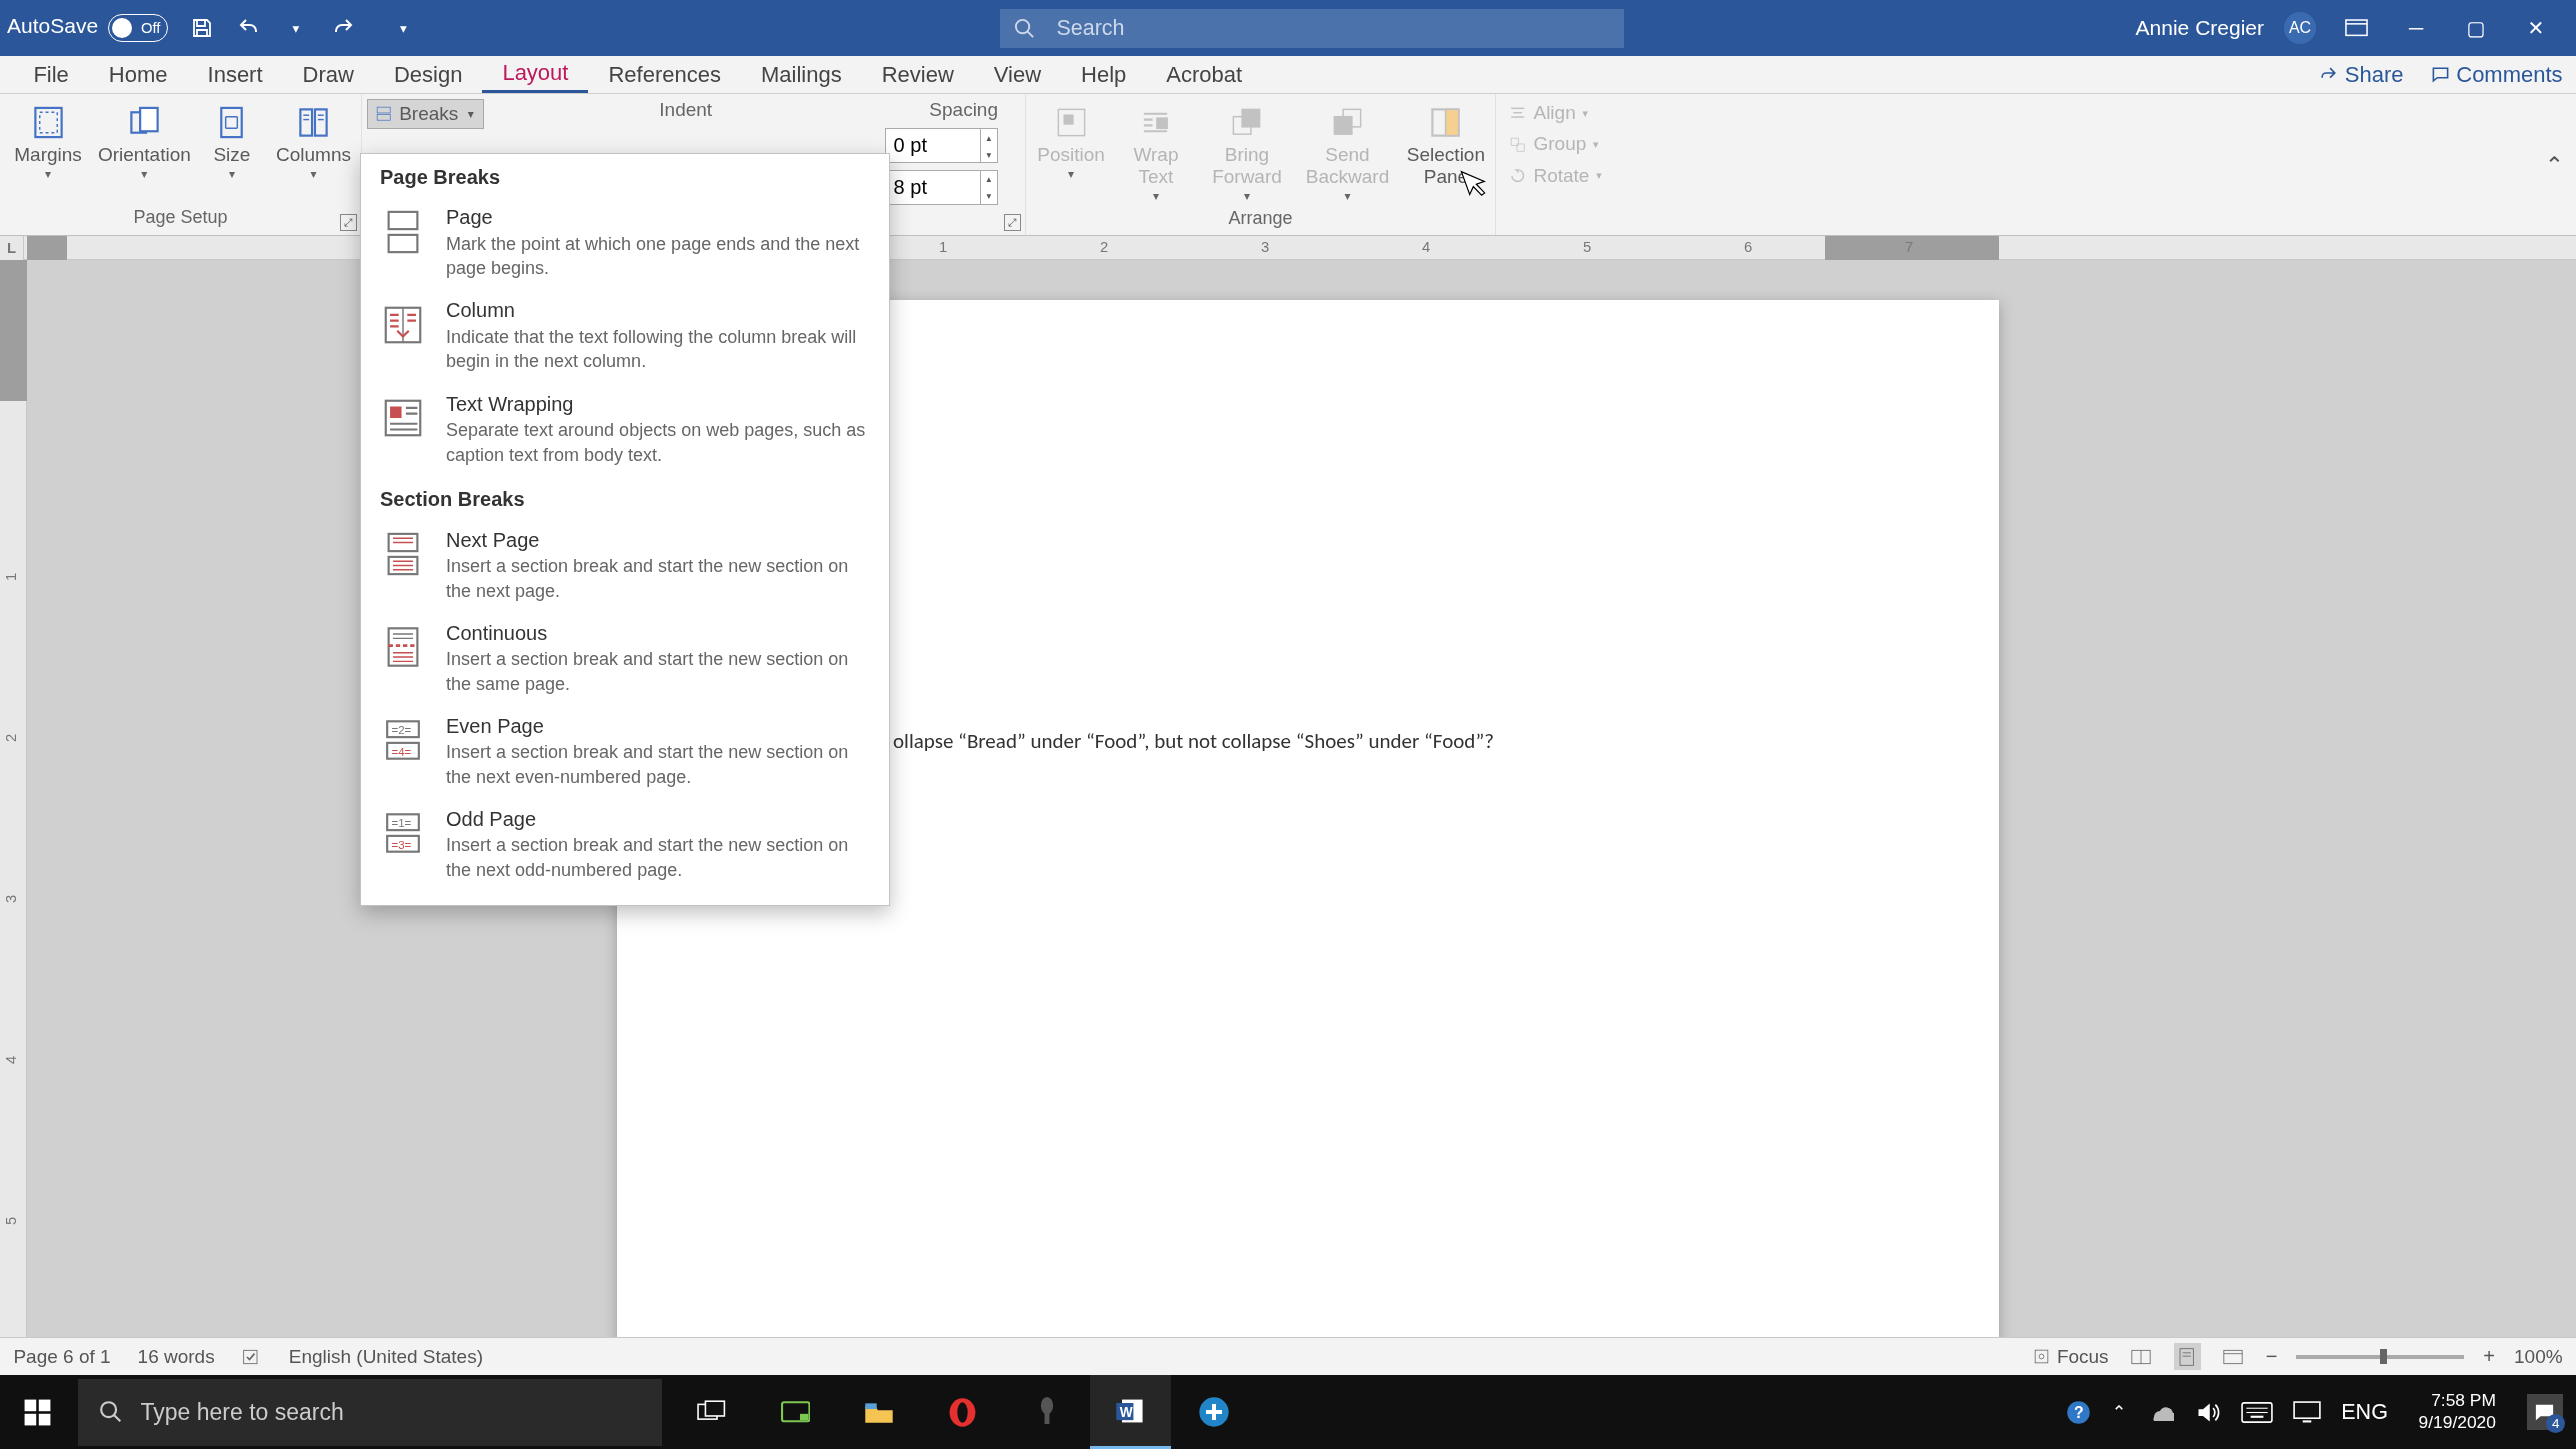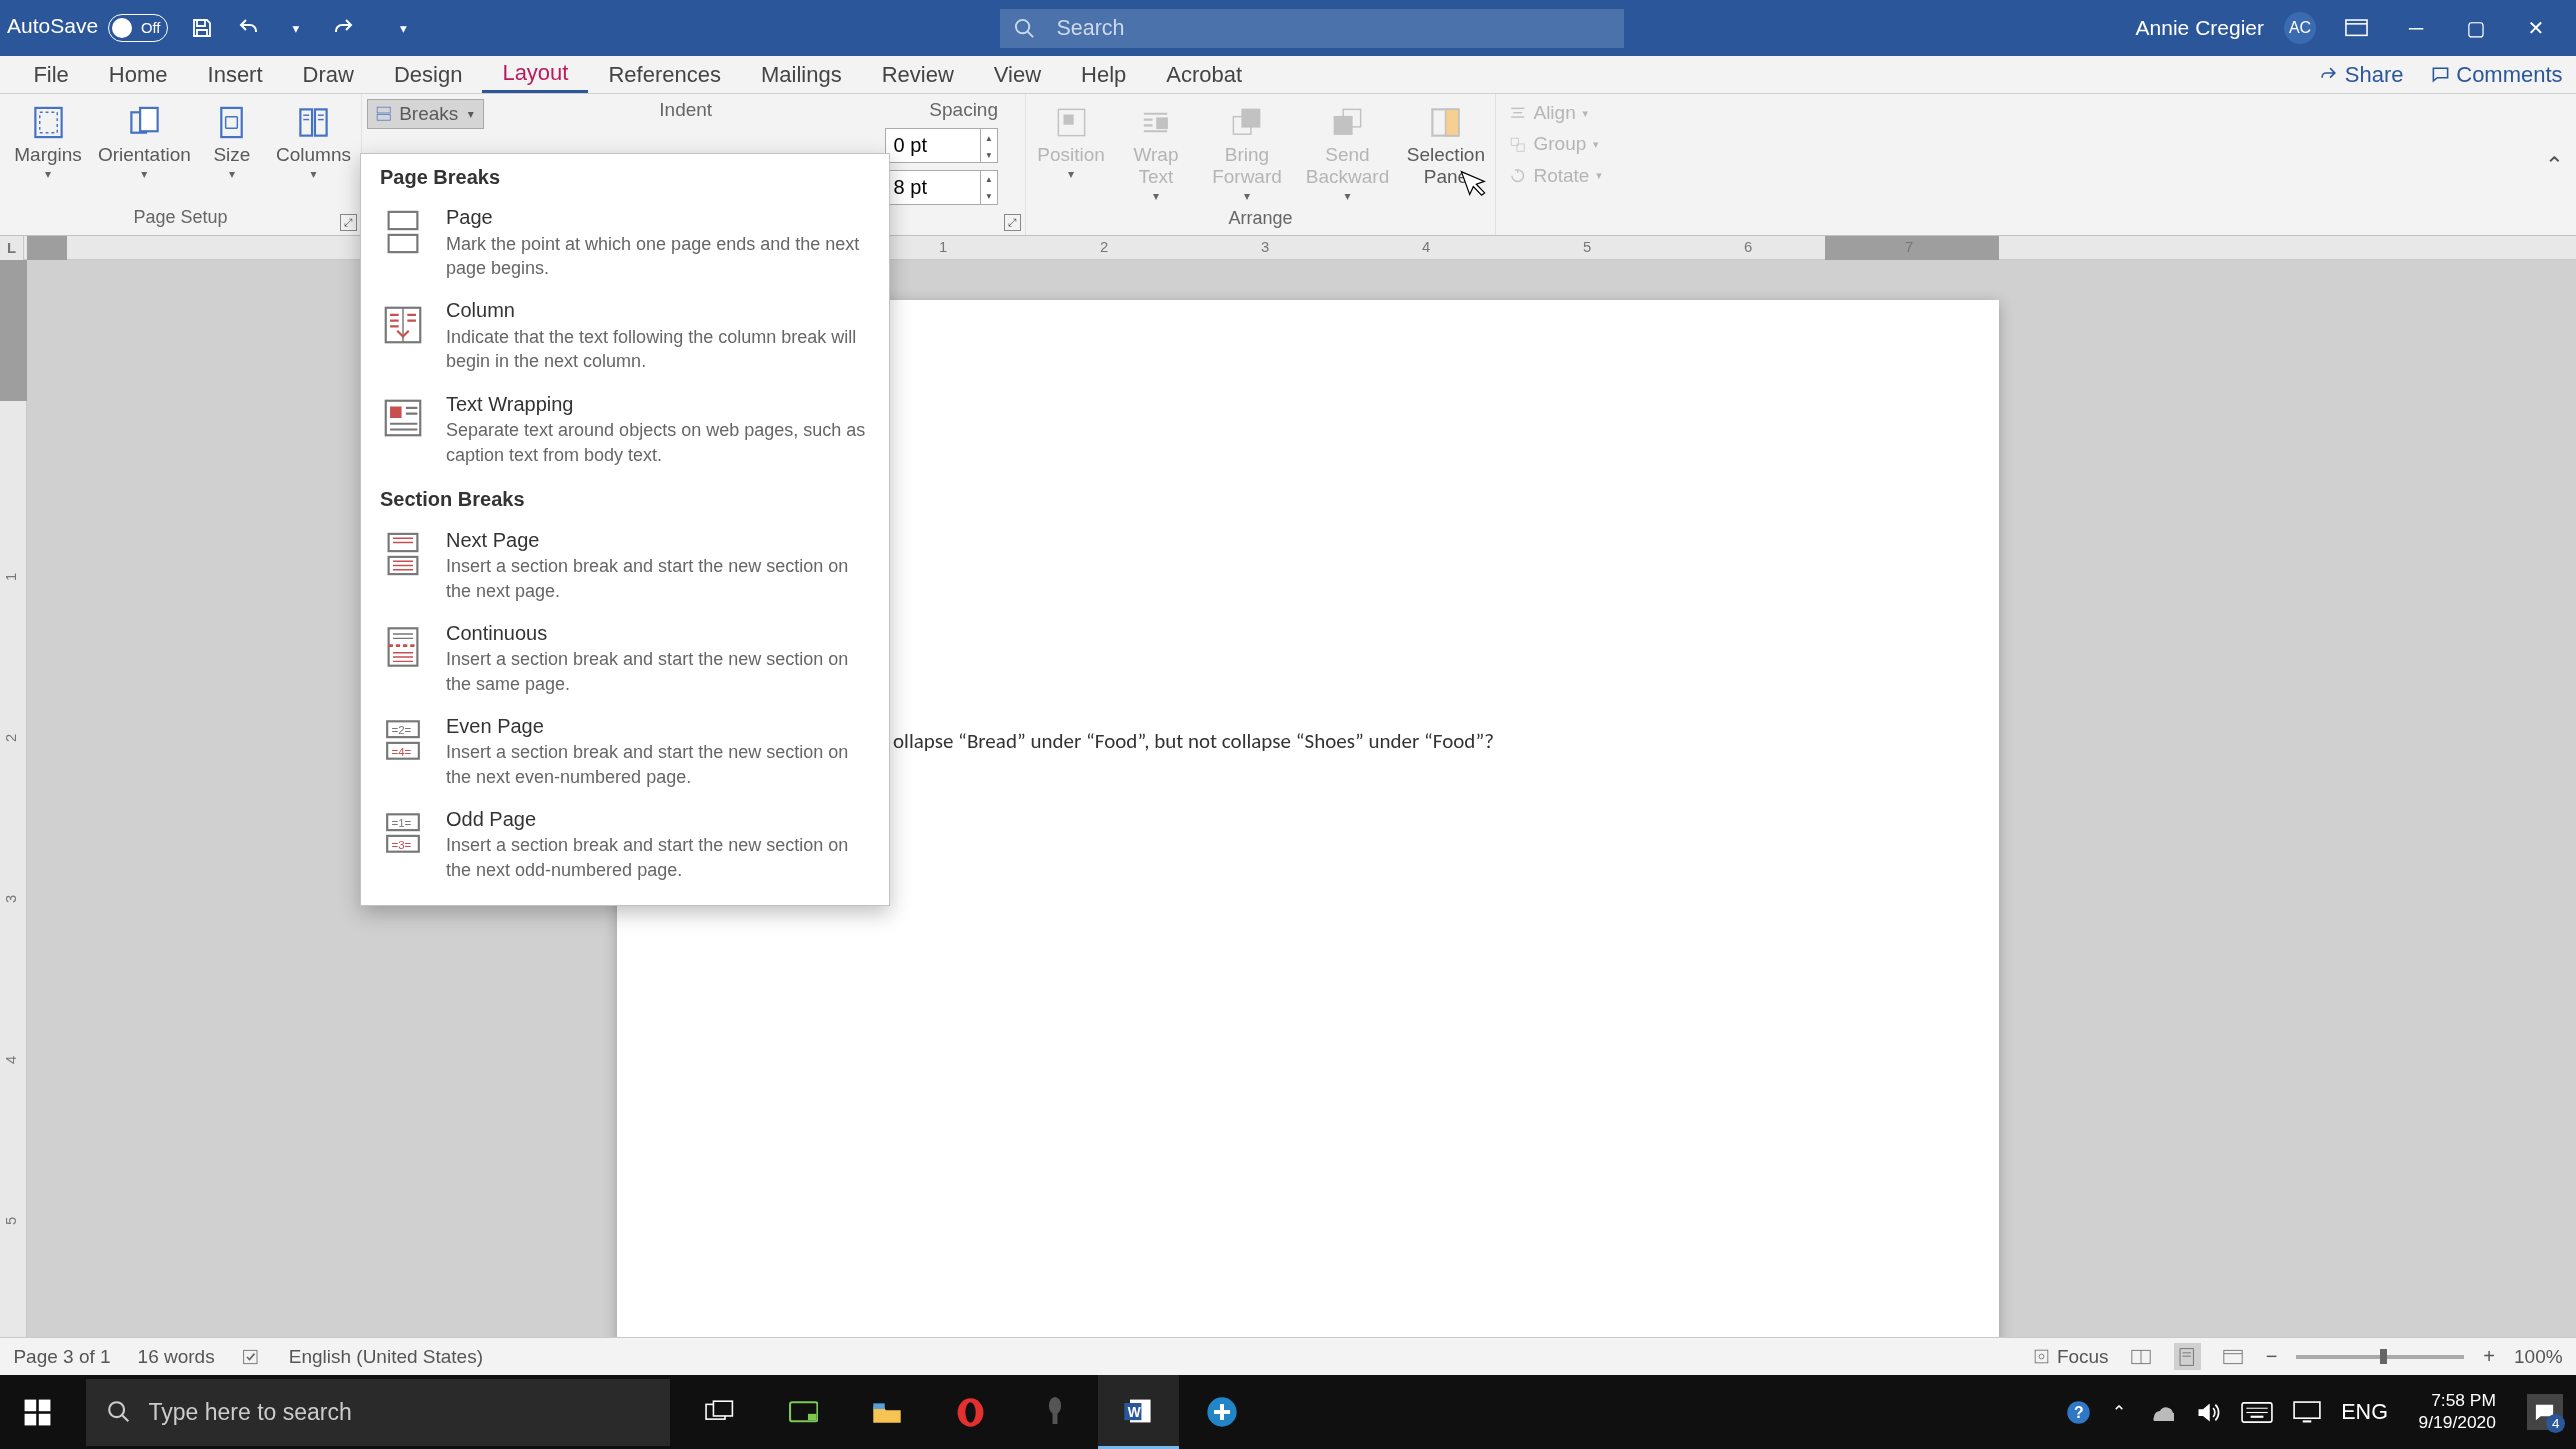--- a/index.html
+++ b/index.html
@@ -76,21 +76,21 @@
 
 .statusbar{position:absolute;bottom:74px;left:0;right:0;height:38px;background:#f3f3f3;border-top:0.7px solid #c8c8c8;display:flex;align-items:center;font-size:19px;color:#555;padding:0 13.4px;gap:27px}
 .statusbar .right{position:absolute;right:13.4px;display:flex;align-items:center;gap:19px}
 .zslider{width:168px;height:4px;background:#aaa;position:relative}
 .zslider::after{content:"";position:absolute;left:50%;top:-5.4px;width:6.7px;height:14.8px;background:#666}
 .viewbtn{width:27px;height:27px;display:flex;align-items:center;justify-content:center}
 
 
 .taskbar{position:absolute;bottom:0;left:0;right:0;height:74px;background:#101010;display:flex;align-items:center;color:#fff;font-size:21.5px}
 .start{width:74px;height:74px;display:flex;align-items:center;justify-content:center}
-.tsearch{width:584px;height:67px;background:#2a2a2a;display:flex;align-items:center;padding:0 20px;gap:17px;color:#ccc;font-size:23px;margin-left:12px}
+.tsearch{width:584px;height:67px;background:#2a2a2a;display:flex;align-items:center;padding:0 20px;gap:17px;color:#ccc;font-size:23px;margin-left:4px}
 .tasks{display:flex;align-items:center;gap:2.7px;height:100%;margin-left:9.4px}
 .tbtn{width:81px;height:100%;display:flex;align-items:center;justify-content:center}
 .tbtn.active{border-bottom:3.4px solid #76b9ed;background:#262626}
 .tray{position:absolute;right:0;display:flex;align-items:center;height:100%;gap:20px;padding:0 13.4px}
 .clock{text-align:right;font-size:17.4px;line-height:1.25;padding:0 10.7px}
 .notif{width:36px;height:36px;background:#444;display:flex;align-items:center;justify-content:center;position:relative;font-size:20px}
 .notif .badge{position:absolute;right:-2.7px;bottom:-2.7px;background:#2b579a;color:#fff;font-size:13.4px;width:19px;height:19px;border-radius:50%;display:flex;align-items:center;justify-content:center}
 
 
 svg{display:block}
@@ -452,21 +452,21 @@
     </div>
 </div>
 
 <div class="cursor">
   <svg width="27" height="34" viewBox="0 0 20 28">
       <path d="M2 2l0 20 5-5 4 9 3-1-4-9 7 0z" fill="#fff" stroke="#000" stroke-width="1"></path>
     </svg>
 </div>
 
 <div class="statusbar">
-  <span>Page 3 of 1</span>
+  <span>Page 6 of 1</span>
   <span>16 words</span>
   <span>
       <svg width="20" height="20" viewBox="0 0 24 24">
         <rect x="2" y="4" width="16" height="16" fill="none" stroke="#666"></rect>
         <path d="M6 12l3 3 6-7" fill="none" stroke="#666" stroke-width="2"></path>
       </svg>
     </span>
   <span>English (United States)</span>
   <div class="right">
     <span style="display:flex;gap:5.4px;align-items:center">

